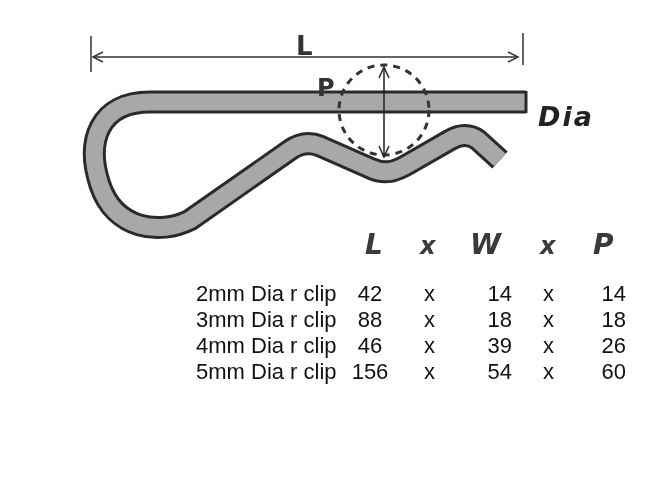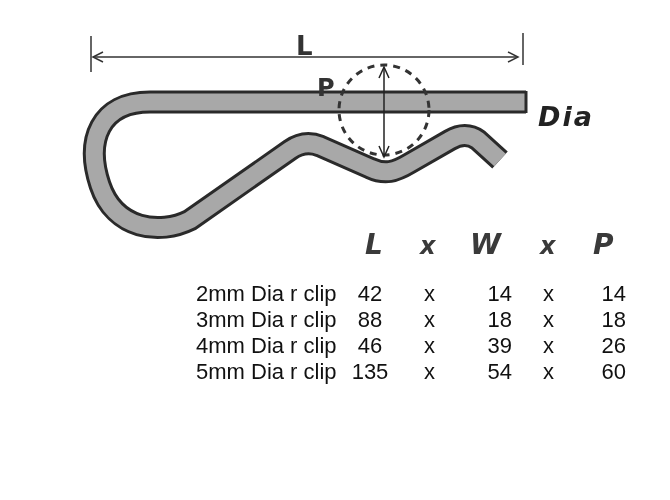--- a/index.html
+++ b/index.html
@@ -73,19 +73,19 @@
   <div class="row" style="top:333px;">
     <span class="cell lbl">4mm Dia r clip</span>
     <span class="cell c-l">46</span>
     <span class="cell x1">x</span>
     <span class="cell c-w">39</span>
     <span class="cell x2">x</span>
     <span class="cell c-p">26</span>
   </div>
   <div class="row" style="top:359px;">
     <span class="cell lbl">5mm Dia r clip</span>
-    <span class="cell c-l">135</span>
+    <span class="cell c-l">156</span>
     <span class="cell x1">x</span>
     <span class="cell c-w">54</span>
     <span class="cell x2">x</span>
     <span class="cell c-p">60</span>
   </div>
 </div>
 
 </body></html>

